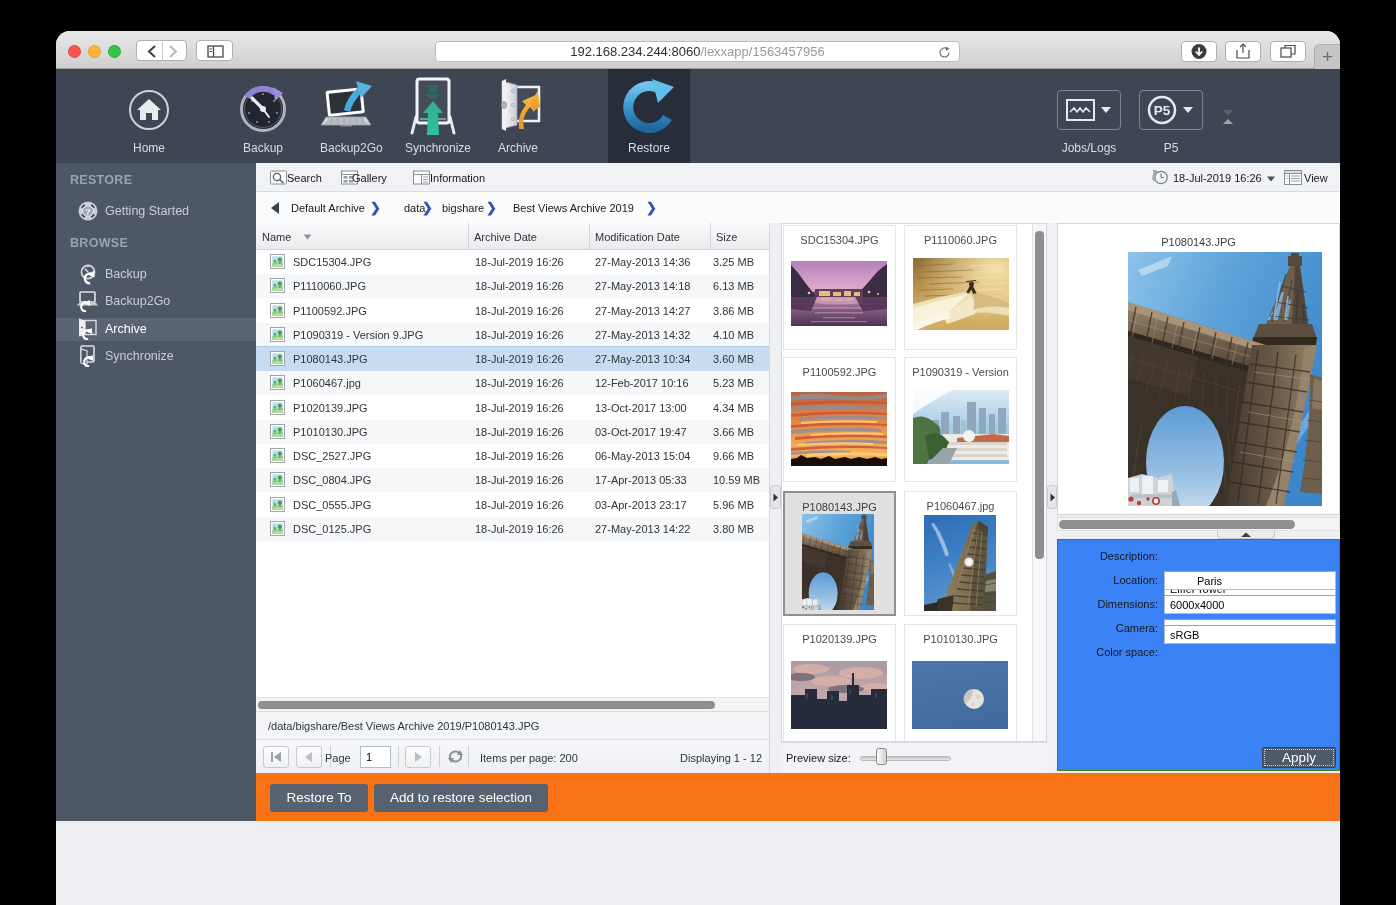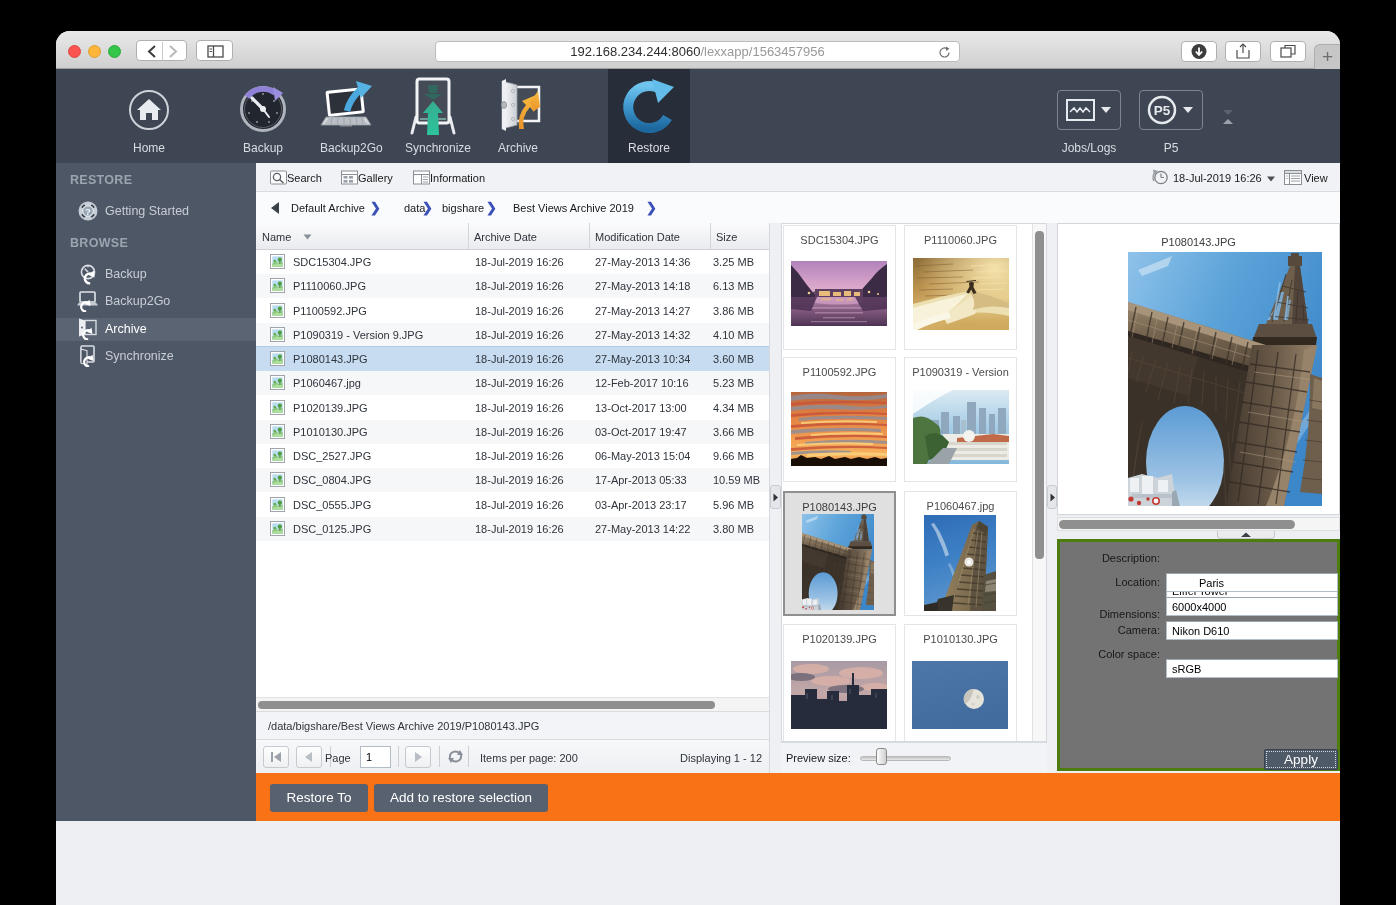--- a/index.html
+++ b/index.html
@@ -43,21 +43,21 @@
   .thumbbar { position:absolute; background:#8f8f8f; border-radius:4px; }
   .split { position:absolute; top:192px; width:11px; height:550px; background:#eef0f3; }
   #gallery { position:absolute; left:725px; top:192px; width:266px; height:519px; background:#fff; border:1px solid #d5d8dc; overflow:hidden; }
   .card { position:absolute; width:113px; height:125px; background:#fff; border:1px solid #e2e4e7; text-align:center; font-size:11px; color:#4b4b4b; }
   .cardsel { background:#e0e0e0; border:2px solid #8f8f8f; color:#3c3c3c; }
   .card .nm { margin-top:8px; white-space:nowrap; overflow:hidden; }
   .thumb { position:absolute; }
   #galbot { position:absolute; left:725px; top:711px; width:266px; height:31px; background:#f2f3f6; border-top:1px solid #d9dce0; font-size:11px; color:#17181a; }
   #imgpanel { position:absolute; left:1001px; top:192px; width:283px; height:292px; background:#fff; border:1px solid #d2d5d9; font-size:11px; color:#3c3c3c; }
   #hscroll2 { position:absolute; left:1001px; top:486px; width:283px; height:14px; background:#f5f5f6; border:1px solid #dddfe2; }
-  #formpanel { position:absolute; left:1001px; top:508px; width:283px; height:232px; background:#737373; border:3px solid #4d7c0f; font-size:11px; color:#17181a; }
+  #formpanel { position:absolute; left:1001px; top:508px; width:283px; height:232px; background:#3b82f6; border:1px solid #4d7c0f; font-size:11px; color:#17181a; }
   .flbl { position:absolute; text-align:right; width:100px; }
   .finput { position:absolute; left:106px; width:172px; height:19px; border:1px solid #b4bcc6; border-top-color:#9aa4b0; background:#fff; font-size:11px; font-family:"Liberation Sans",sans-serif; line-height:17px; padding-left:5px; }
   #applybtn { position:absolute; left:204px; top:207px; width:74px; height:21px; background:#4e5a68; border:1px solid #394452; border-radius:2px; color:#fff; font-size:13.5px; text-align:center; line-height:19px; outline:1px dotted #cfd4da; outline-offset:-3px; }
   #botbar { position:absolute; left:200px; top:742px; width:1084px; height:48px; background:#f97316; }
   .bbtn { position:absolute; top:11px; height:28px; background:#57616f; border-radius:3px; color:#fff; font-size:13.5px; text-align:center; line-height:28px; }
 </style>
 </head>
 <body>
 <div id="win">
 <div id="chrome">
@@ -316,21 +316,21 @@
   <svg width="17" height="17" style="position:absolute; left:85px; top:6px;">
         <rect x="0.5" y="2" width="16" height="13" fill="#fdfdfd" stroke="#8a8f96"></rect>
         <line x1="0.5" y1="5.5" x2="16.5" y2="5.5" stroke="#8a8f96"></line>
         <g fill="#9aa0a8">
           <rect x="2.5" y="7" width="4" height="2.6"></rect>
           <rect x="8" y="7" width="4" height="2.6"></rect>
           <rect x="2.5" y="11" width="4" height="2.6"></rect>
           <rect x="8" y="11" width="4" height="2.6"></rect>
         </g>
       </svg>
-  <span style="position:absolute; left:102px; top:9px;">Gallery</span>
+  <span style="position:absolute; left:96px; top:9px;">Gallery</span>
   <svg width="17" height="17" style="position:absolute; left:157px; top:6px;">
         <rect x="0.5" y="2" width="16" height="13" fill="#fdfdfd" stroke="#8a8f96"></rect>
         <line x1="0.5" y1="5.5" x2="16.5" y2="5.5" stroke="#8a8f96"></line>
         <line x1="8.5" y1="5.5" x2="8.5" y2="15" stroke="#8a8f96"></line>
         <g stroke="#9aa0a8">
           <line x1="10" y1="8" x2="15" y2="8"></line>
           <line x1="10" y1="10.5" x2="15" y2="10.5"></line>
           <line x1="10" y1="13" x2="15" y2="13"></line>
         </g>
       </svg>
@@ -1053,25 +1053,25 @@
     </div>
 <div style="position:absolute; left:1161px; top:500px; width:58px; height:8px; background:#ececee; border:1px solid #c6c8cc; border-top:0; border-radius:0 0 4px 4px;"></div>
 <svg width="12" height="6" style="position:absolute; left:1184px; top:501px;">
       <path d="M1 5 L11 5 L6 0.5 Z" fill="#3c4048"></path>
     </svg>
 <div id="formpanel">
   <div class="flbl" style="top:10px;">Description:</div>
       <input class="finput" style="top: 7px; margin-top: 32px;" value="Eiffel Tower">
   <div class="flbl" style="top:34px;">Location:</div>
       <input class="finput" style="top: 31px; padding-left: 32px;" value="Paris">
-  <div class="flbl" style="top:66px;">Dimensions:</div>
+  <div class="flbl" style="top:58px;">Dimensions:</div>
       <input class="finput" style="top: 55px;" value="6000x4000">
   <div class="flbl" style="top:82px;">Camera:</div>
       <input class="finput" style="top: 79px;" value="Nikon D610">
   <div class="flbl" style="top:106px;">Color space:</div>
-      <input class="finput" style="top: 117px;" value="sRGB">
+      <input class="finput" style="top: 85px;" value="sRGB">
   <div id="applybtn">Apply</div>
 </div>
 <div id="botbar">
   <div class="bbtn" style="left:14px; width:98px;">Restore To</div>
   <div class="bbtn" style="left:118px; width:174px;">Add to restore selection</div>
 </div>
 </div>
 
 </body></html>

